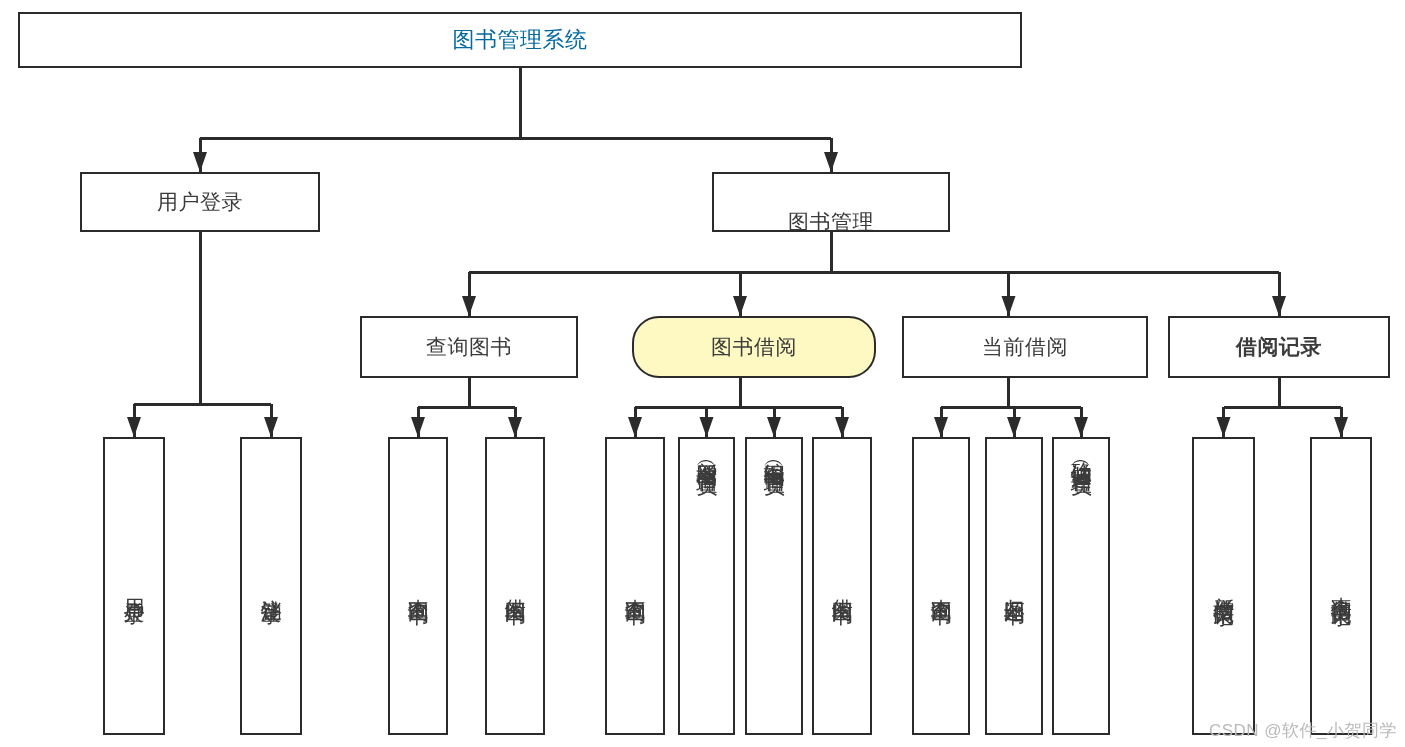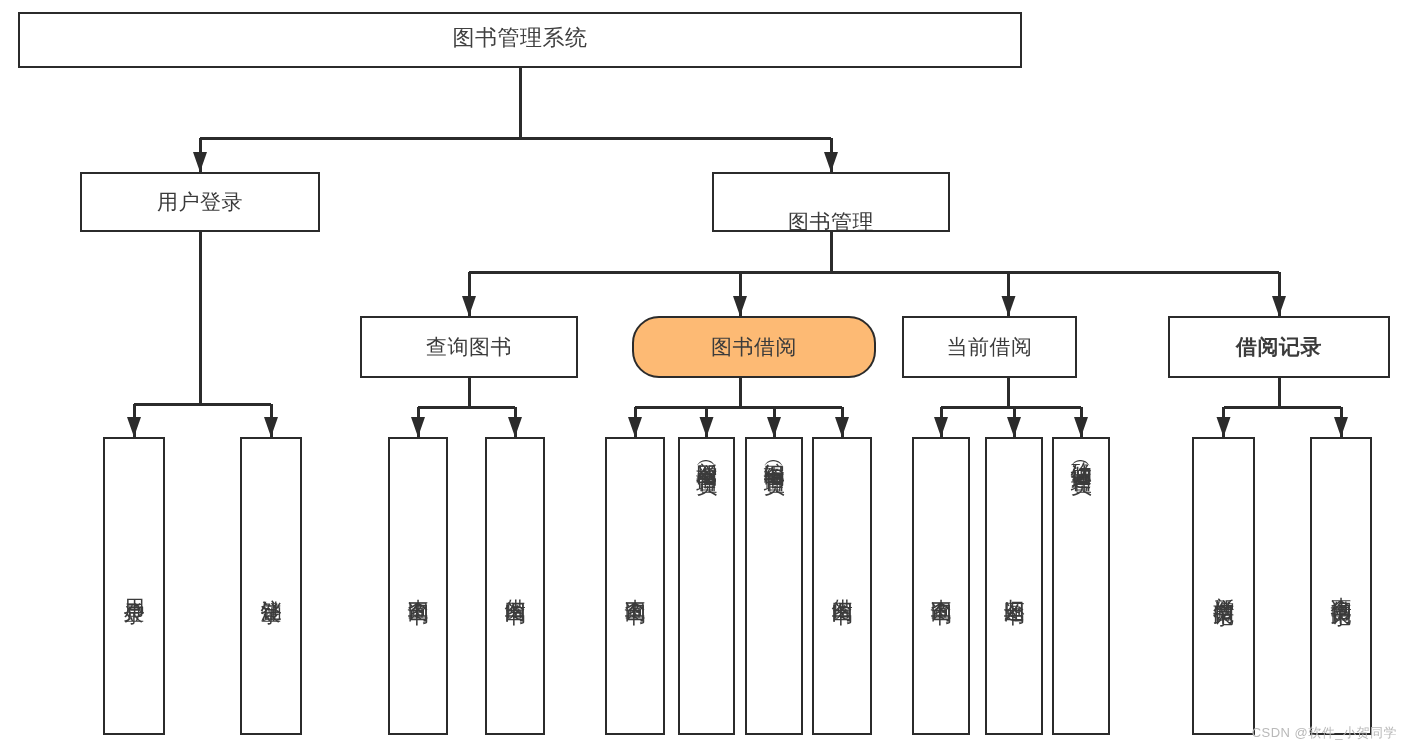--- a/index.html
+++ b/index.html
@@ -65,21 +65,21 @@
     text-orientation: upright;
     font-size: 21px;
     line-height: 1.06;
     letter-spacing: 2px;
     white-space: nowrap;
   }
   #watermark {
     position: absolute;
     right: 8px;
     bottom: 5px;
-    font-size: 13px;
+    font-size: 17px;
     color: #b9b9b9;
     letter-spacing: 0.5px;
     white-space: nowrap;
     user-select: none;
     margin-top: 8px;
   }
 </style>
 </head>
 <body>
 
@@ -133,35 +133,35 @@
       <polygon points="1074,417 1088,417 1081,437" fill="#2b2b2b"></polygon>
       <line x1="1279" y1="378" x2="1279" y2="407" stroke="#2b2b2b" stroke-width="3" shape-rendering="crispEdges"></line>
       <line x1="1223.5" y1="407" x2="1341" y2="407" stroke="#2b2b2b" stroke-width="3" shape-rendering="crispEdges"></line>
       <line x1="1223.5" y1="407" x2="1223.5" y2="437" stroke="#2b2b2b" stroke-width="3" shape-rendering="crispEdges"></line>
       <polygon points="1216.5,417 1230.5,417 1223.5,437" fill="#2b2b2b"></polygon>
       <line x1="1341" y1="407" x2="1341" y2="437" stroke="#2b2b2b" stroke-width="3" shape-rendering="crispEdges"></line>
       <polygon points="1334,417 1348,417 1341,437" fill="#2b2b2b"></polygon>
     </svg>
   <div id="node-layer">
       <div class="node horizontal root" style="left: 18px; top: 12px; width: 1004px; height: 56px; border-color: rgb(43, 43, 43); background: rgb(255, 255, 255);">
-        <span class="node-label" style="color: #404040; font-family: Liberation Mono, monospace;">图书管理系统</span>
+        <span class="node-label" style="color: #0369a1;">图书管理系统</span>
       </div>
       <div class="node horizontal" style="left: 80px; top: 172px; width: 240px; height: 60px; border-color: rgb(43, 43, 43); background: rgb(255, 255, 255);">
         <span class="node-label" style="color: rgb(59, 59, 59);">用户登录</span>
       </div>
       <div class="node horizontal" style="left: 712px; top: 172px; width: 238px; height: 60px; border-color: rgb(43, 43, 43); background: rgb(255, 255, 255);">
         <span class="node-label" style="color: rgb(59, 59, 59); margin-top: 41px;">图书管理</span>
       </div>
       <div class="node horizontal" style="left: 360px; top: 316px; width: 218px; height: 62px; border-color: rgb(43, 43, 43); background: rgb(255, 255, 255);">
         <span class="node-label" style="color: rgb(59, 59, 59);">查询图书</span>
       </div>
-      <div class="node horizontal" style="left: 632px; top: 316px; width: 244px; height: 62px; border-color: rgb(43, 43, 43); background: #fdba74; border-radius: 27px;">
+      <div class="node horizontal" style="left: 632px; top: 316px; width: 244px; height: 62px; border-color: rgb(43, 43, 43); background: #fef9c3; border-radius: 27px;">
         <span class="node-label" style="color: rgb(59, 59, 59);">图书借阅</span>
       </div>
-      <div class="node horizontal" style="left: 902px; top: 316px; width: 175px; height: 62px; border-color: rgb(43, 43, 43); background: rgb(255, 255, 255);">
+      <div class="node horizontal" style="left: 902px; top: 316px; width: 246px; height: 62px; border-color: rgb(43, 43, 43); background: rgb(255, 255, 255);">
         <span class="node-label" style="color: rgb(59, 59, 59);">当前借阅</span>
       </div>
       <div class="node horizontal" style="left: 1168px; top: 316px; width: 222px; height: 62px; border-color: rgb(43, 43, 43); background: rgb(255, 255, 255);">
         <span class="node-label" style="color: rgb(59, 59, 59); font-weight: bold;">借阅记录</span>
       </div>
       <div class="node vertical centered" style="left: 103px; top: 437px; width: 62px; height: 298px; border-color: rgb(43, 43, 43); background: rgb(255, 255, 255);">
         <span class="node-label" style="color: rgb(59, 59, 59);">用户登录</span>
       </div>
       <div class="node vertical centered" style="left: 240px; top: 437px; width: 62px; height: 298px; border-color: rgb(43, 43, 43); background: rgb(255, 255, 255);">
         <span class="node-label" style="color: rgb(59, 59, 59);">注销登录</span>

